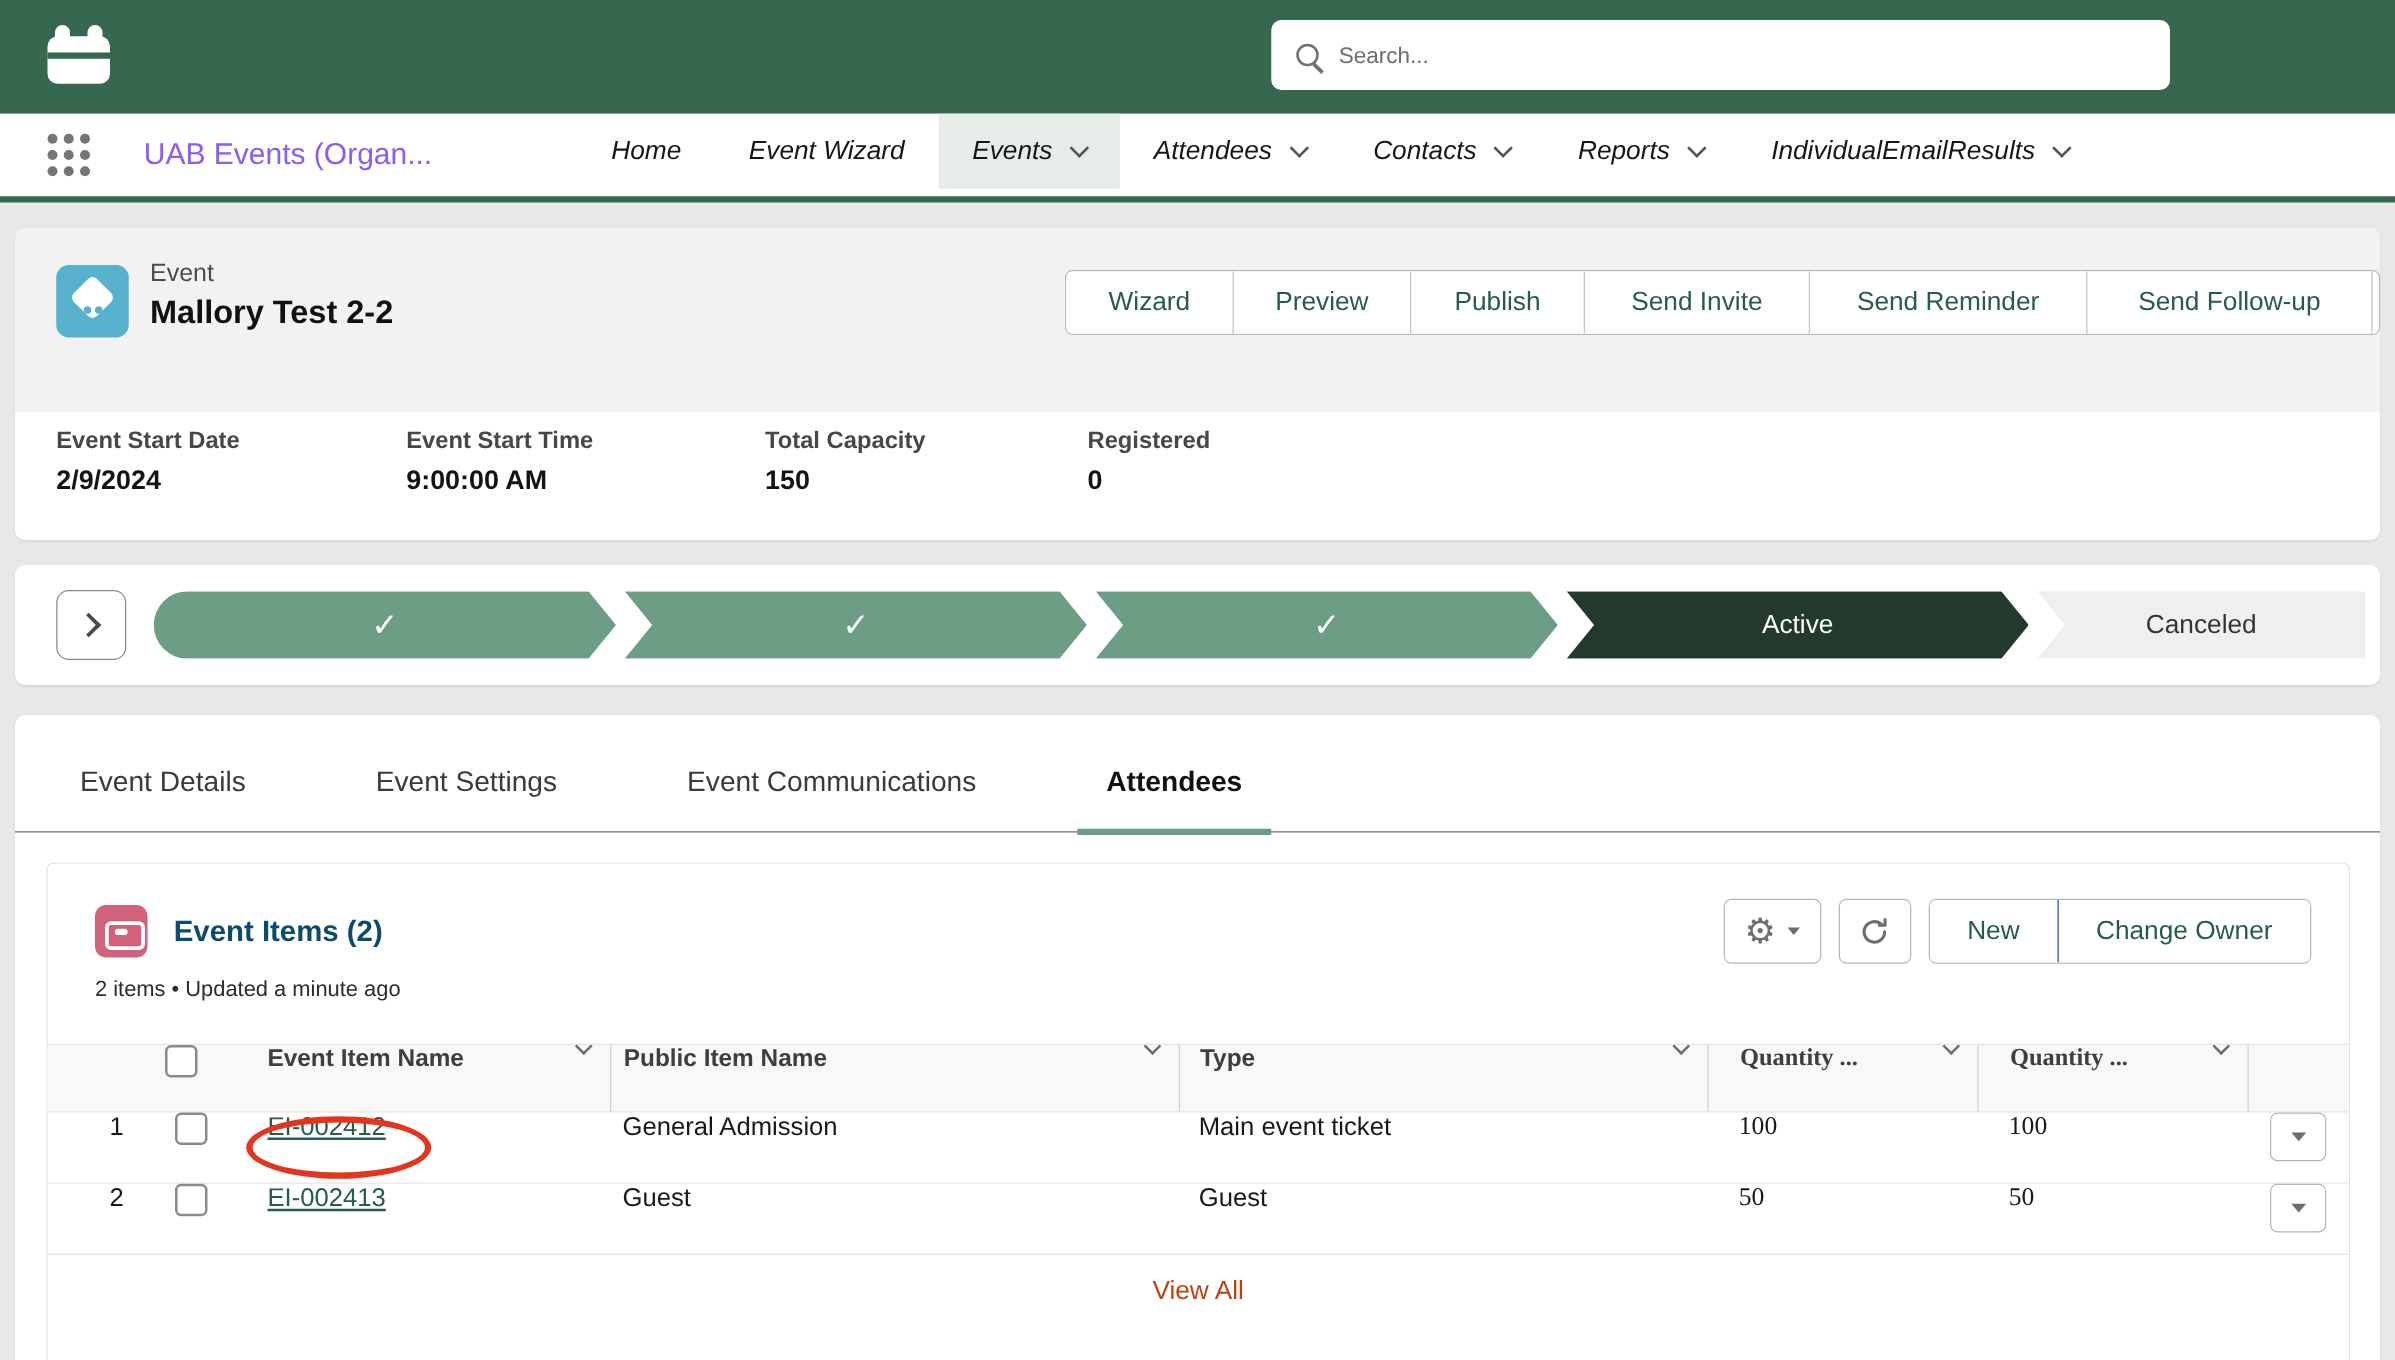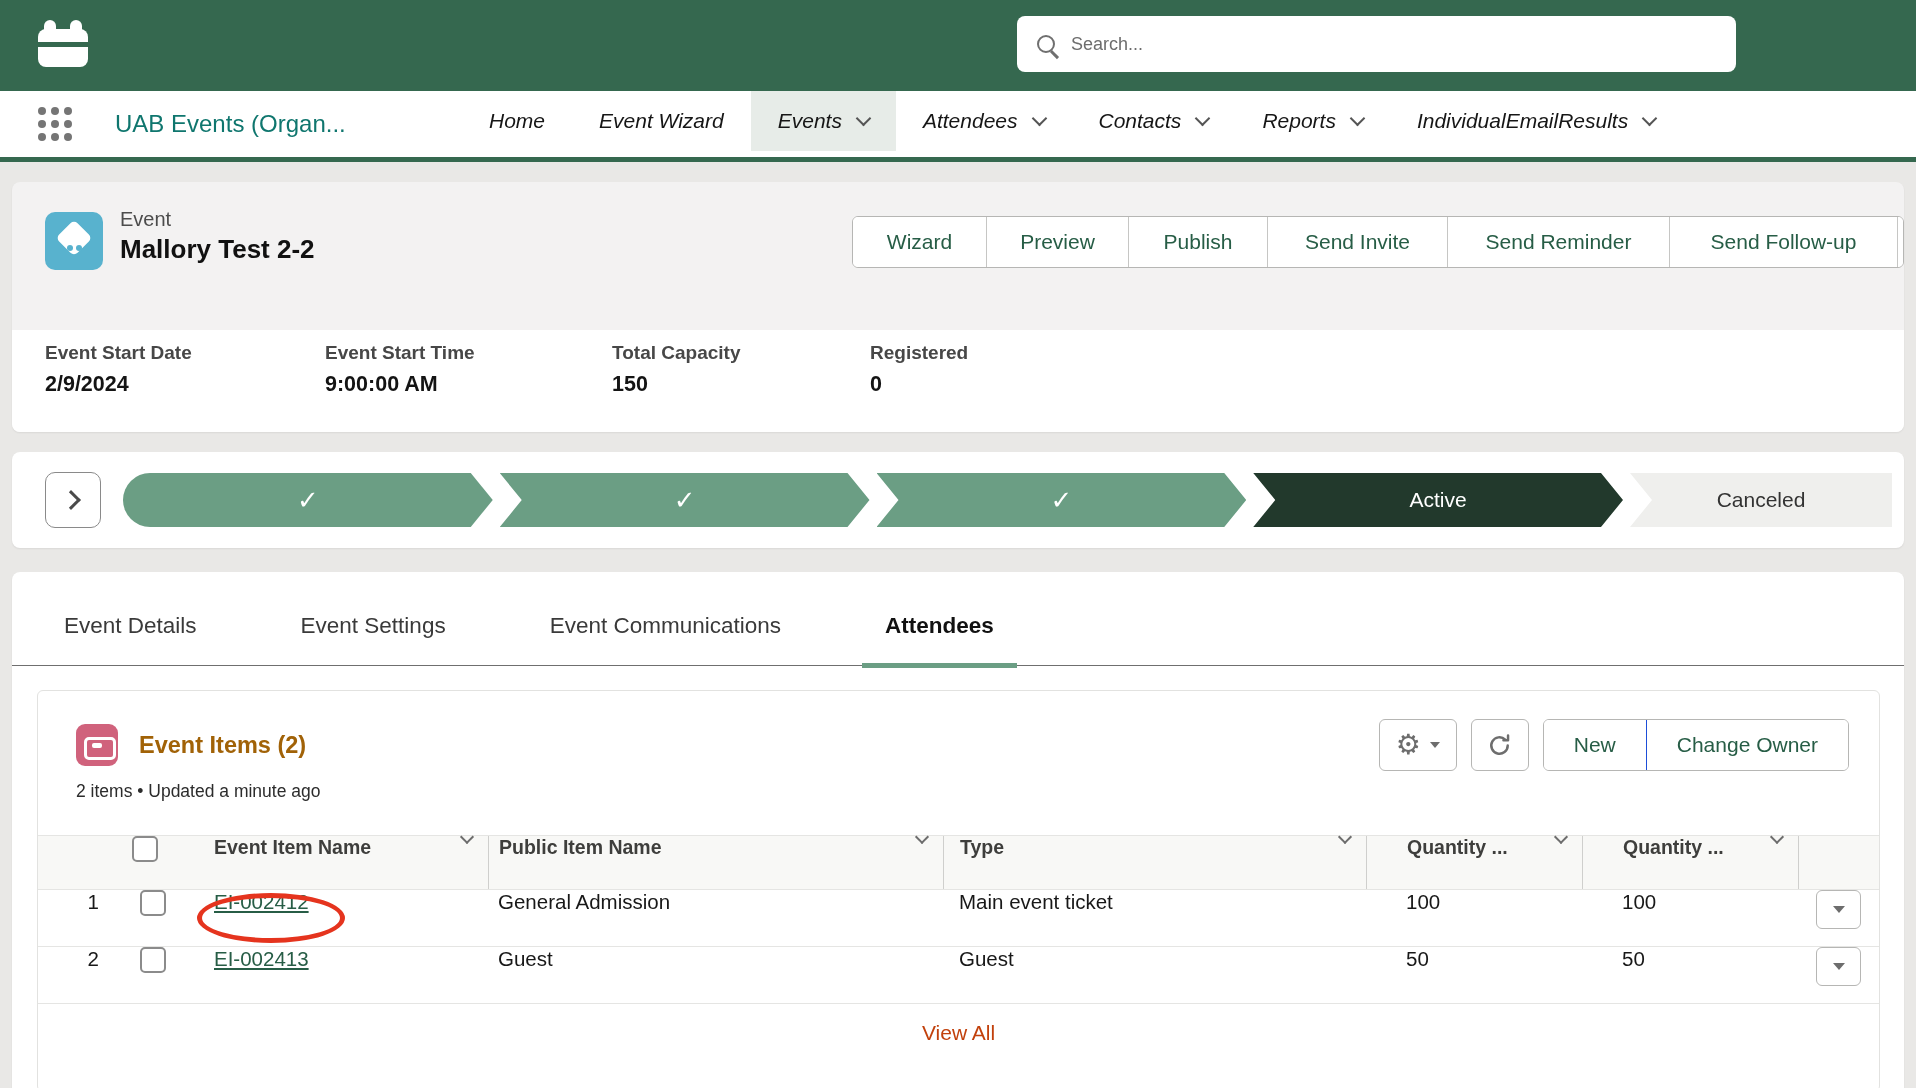--- a/index.html
+++ b/index.html
@@ -20,21 +20,21 @@
   .searchbox { position:absolute; left:1017px; top:16px; width:719px; height:56px; background:#fff; border-radius:8px; display:flex; align-items:center; padding:0 20px; }
   .search-glyph { position:relative; width:18px; height:18px; border:2.5px solid #6f6f6f; border-radius:50%; flex:0 0 auto; }
   .search-glyph::after { content:""; position:absolute; left:13px; top:13px; width:10px; height:2.5px; background:#6f6f6f; transform:rotate(45deg); transform-origin:0 0; }
   .searchbox input { flex:1; margin-left:16px; border:none; outline:none; background:transparent; font-family:"Liberation Sans",sans-serif; font-size:18px; color:#333; }
   .searchbox input::placeholder { color:#6d6d6d; }
 
   
   .navbar { position:absolute; left:0; top:91px; width:1916px; height:71px; background:#fff; border-bottom:5px solid #35684F; }
   .waffle { position:absolute; left:38px; top:16px; display:grid; grid-template-columns:repeat(3,8px); grid-auto-rows:8px; gap:5px; cursor:pointer; }
   .waffle span { background:#757575; border-radius:50%; }
-  .appname { position:absolute; left:115px; top:0; height:66px; display:flex; align-items:center; font-size:24px; color:#0f766e; white-space:nowrap; }
+  .appname { position:absolute; left:115px; top:0; height:66px; display:flex; align-items:center; font-size:24px; color:#8b5cf6; white-space:nowrap; }
   .navtabs { position:absolute; left:462px; top:0; height:60px; display:flex;font-style:italic; }
   .navtab { display:flex; align-items:center; padding:0 27px; font-size:21px; color:#161616; cursor:pointer; white-space:nowrap; }
   .navtab.selected { background:#E7ECE8; }
   .chv { width:11px; height:11px; border-right:2.2px solid #555; border-bottom:2.2px solid #555; transform:rotate(45deg); margin-left:16px; margin-top:-6px; }
   .chv-sm { width:10px; height:10px; border-right:2.2px solid #6d6d6d; border-bottom:2.2px solid #6d6d6d; transform:rotate(45deg); margin-top:-4px; }
 
   
   .card { position:absolute; left:12px; width:1892px; background:#fff; border-radius:8px; box-shadow:0 1px 2px rgba(0,0,0,.07); }
 
   
@@ -72,21 +72,21 @@
   .detail-tabs { display:flex; padding-left:29px; gap:58px; height:94px; align-items:flex-end; border-bottom:1.5px solid #6f6f6f; }
   .dtab { position:relative; padding:0 23px 26px 23px; font-size:22.5px; color:#3a3a3a; cursor:pointer; white-space:nowrap; }
   .dtab.active { font-weight:bold; color:#111; }
   .dtab.active::after { content:""; position:absolute; left:0; right:0; bottom:-3px; height:5px; background:#6B9E84; }
 
   .related { margin:24px 24px 0 25px; border:1px solid #e2e2e0; border-radius:6px; height:402px; position:relative; background:#fff; }
   .rl-header { display:flex; align-items:center; padding:28px 30px 0 38px; }
   .ticket { position:relative; width:42px; height:42px; background:#D0627C; border-radius:9px; flex:0 0 auto; }
   .ticket::before { content:""; position:absolute; left:8px; top:13px; width:26px; height:17px; border:3px solid #fff; border-radius:5px; }
   .ticket::after { content:""; position:absolute; left:16px; top:19px; width:10px; height:5px; background:#fff; border-radius:2px; }
-  .rl-title { margin-left:21px; font-size:23.5px; font-weight:bold; color:#a16207; }
+  .rl-title { margin-left:21px; font-size:23.5px; font-weight:bold; color:#0c4a6e; }
   .rl-spacer { flex:1; }
   .iconbtn { height:52px; border:1px solid #b6b6b4; border-radius:6px; background:#fff; display:flex; align-items:center; justify-content:center; cursor:pointer; }
   .gear-btn { width:78px; gap:9px; margin-right:14px; }
   .gear::before { content:"⚙"; font-size:28px; color:#6d6d6d; line-height:1; }
   .caret { width:0; height:0; border-left:5px solid transparent; border-right:5px solid transparent; border-top:6px solid #6d6d6d; }
   .refresh-btn { width:58px; margin-right:14px; }
   .btn-group { display:flex; height:52px; border:1px solid #b6b6b4; border-radius:6px; overflow:hidden; }
   .btn-group button { padding:0 30px; font-size:21px; color:#275D46; background:#fff; border:none; cursor:pointer; font-family:"Liberation Sans",sans-serif; white-space:nowrap; }
   .btn-group button + button { border-left:1px solid #1d4ed8; }
   .rl-meta { padding-left:38px; margin-top:10px; font-size:17.5px; color:#2c2c2c; }
@@ -95,21 +95,21 @@
   .tbl { margin-top:33px; }
   .t-row { display:grid; grid-template-columns:75px 80px 295px 455px 423px 216px 216px 1fr; align-items:center; height:57px; border-bottom:1px solid #e5e5e3; font-size:20.5px; }
   .t-head { height:55px; background:#f8f8f6; border-top:1px solid #e5e5e3; font-weight:bold; font-size:19.5px; color:#3e3e3c; }
   .cell { display:flex; align-items:flex-start; height:100%; }
   .c-num { justify-content:flex-end; padding-right:14px; }
   .c-check { justify-content:center; }
   .checkbox { width:26px; height:26px; border:2px solid #8b8b8b; border-radius:5px; background:#fff; cursor:pointer; }
   .c-name { padding-left:21px; position:relative; }
   .c-public { padding-left:10px; }
   .c-type { padding-left:16px; }
-  .c-qty { padding-left:40px; }
+  .c-qty { padding-left:25px;font-family:Liberation Serif, serif; }
   .t-head .cell.bl { border-left:1px solid #cfcfcd; }
   .t-head .cell { padding-right:16px; }
   .t-head .chv-sm { margin-left:auto; }
   a.rec-link { color:#275D46; text-decoration:underline; cursor:pointer; }
   .red-oval { position:absolute; left:4px; top:50%; transform:translateY(-50%); width:148px; height:50px; border:5.5px solid #E5341E; border-radius:50%; pointer-events:none; }
   .c-action { justify-content:center; }
   .row-action { width:45px; height:39px; border:1px solid #b6b6b4; border-radius:6px; background:#fff; display:flex; align-items:center; justify-content:center; cursor:pointer; }
   .row-action .caret { border-top-width:7px; border-left-width:6px; border-right-width:6px; }
   .view-all { height:58px; display:flex; align-items:center; justify-content:center; }
   .view-all a { color:#c2410c; font-size:21px; text-decoration:none; cursor:pointer; }

